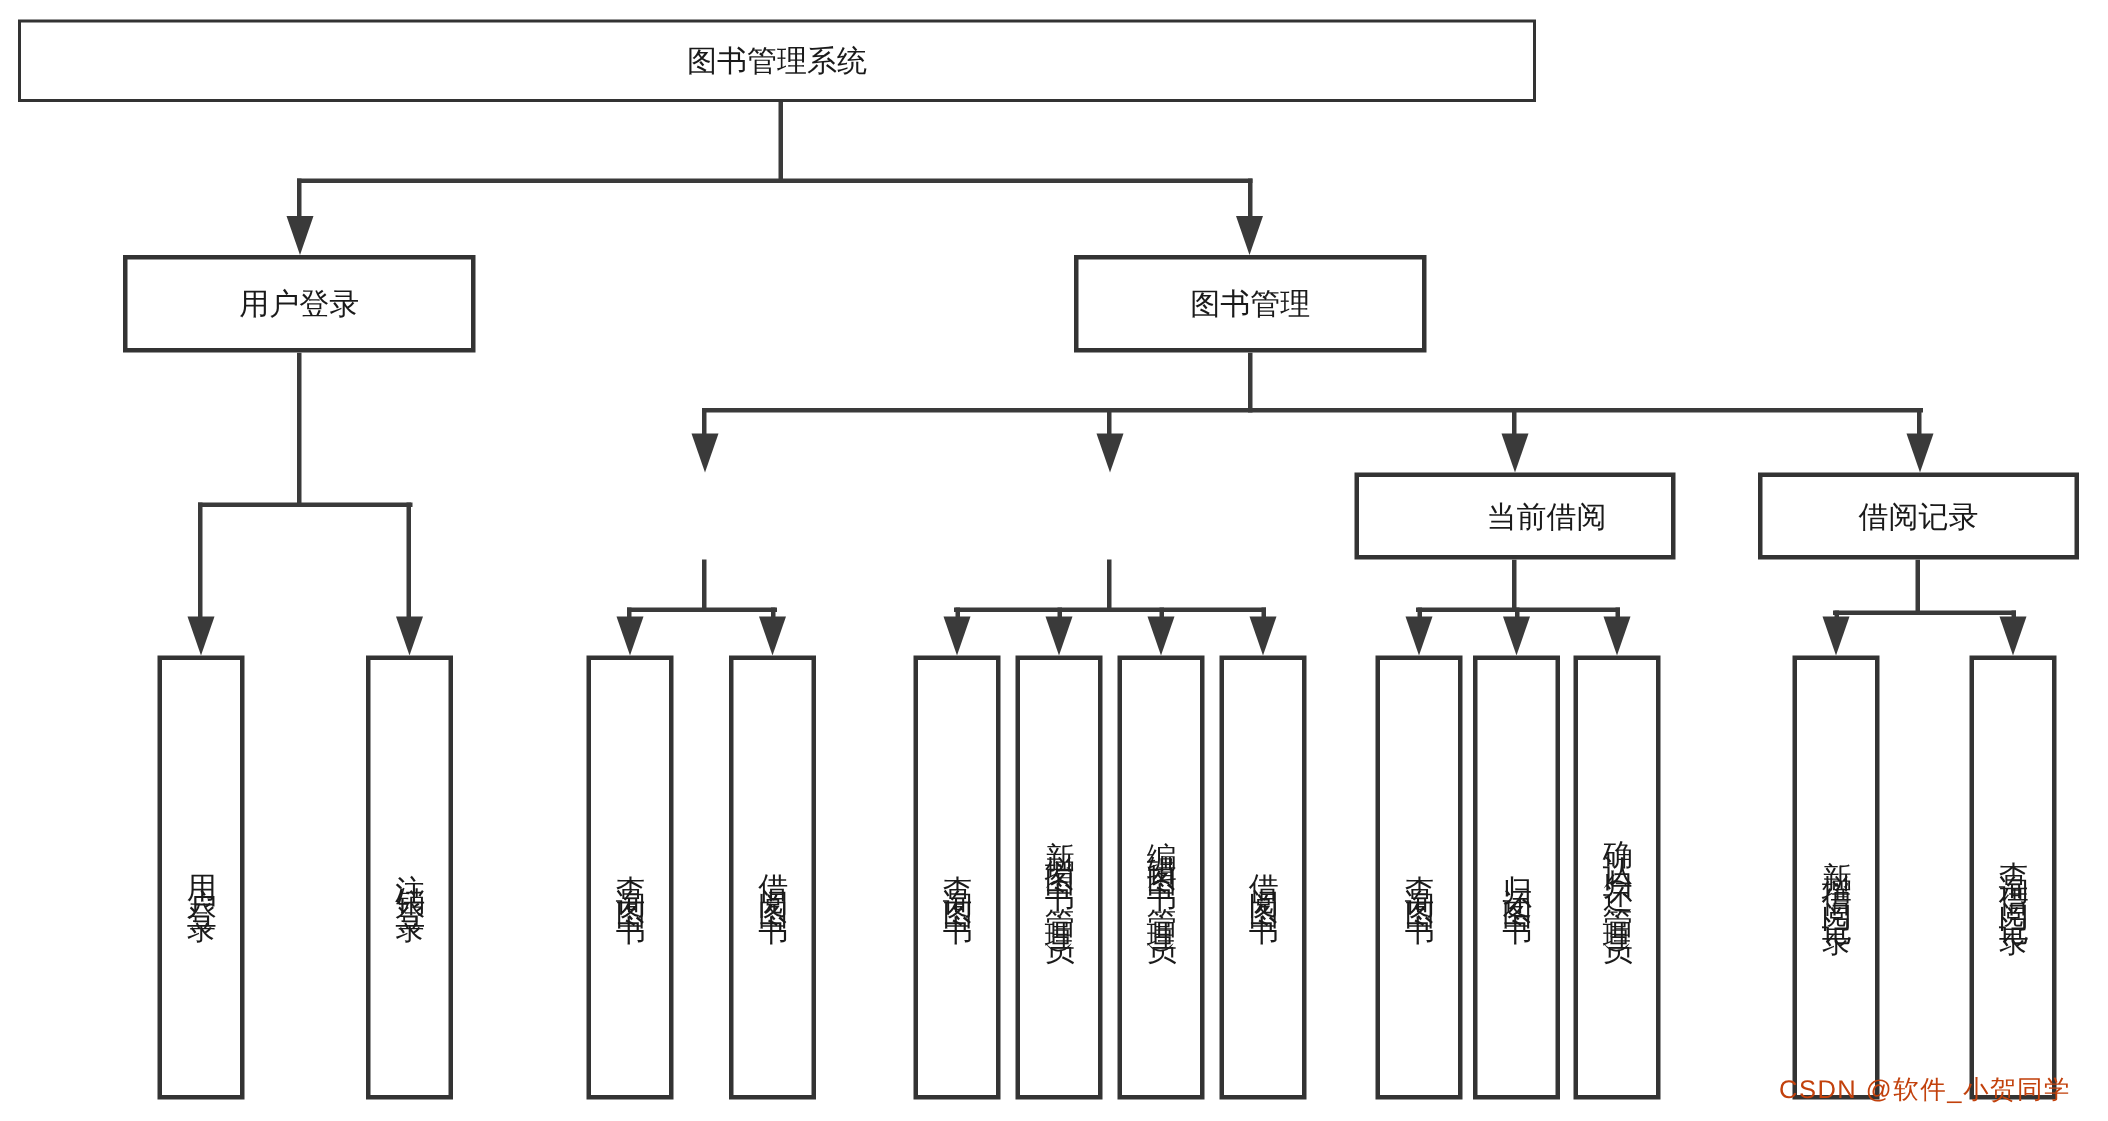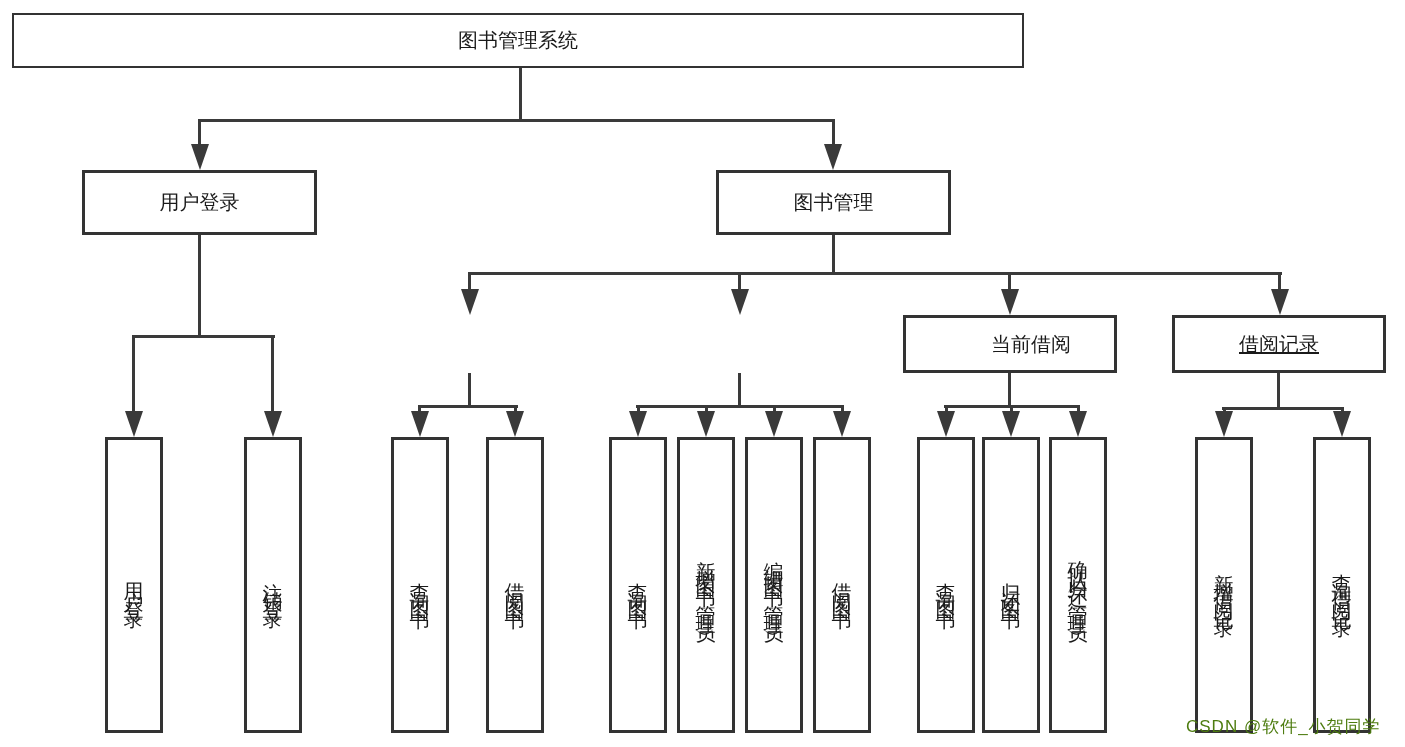--- a/index.html
+++ b/index.html
@@ -41,21 +41,21 @@
     border-left:9px solid transparent;
     border-right:9px solid transparent;
     border-top:26px solid var(--line);
     z-index:1;
   }
   .watermark{
     position:absolute;
     left:1186px;top:715px;
     font-size:17px;
     letter-spacing:1px;
-    color:#4d7c0f;
+    color:#c2410c;
     z-index:5;
     white-space:nowrap;
   }
 </style>
 </head>
 <body>
 
 <div id="canvas">
 
   <div class="box titlebox" style="left:12px;top:13px;width:1012px;height:55px;">图书管理系统</div>
@@ -82,21 +82,21 @@
   <div class="vline" style="left:468px;top:272px;height:22px;"></div>
   <div class="vline" style="left:738px;top:272px;height:22px;"></div>
   <div class="vline" style="left:1008px;top:272px;height:22px;"></div>
   <div class="vline" style="left:1278px;top:272px;height:22px;"></div>
   <div class="arr" style="left:461px;top:289px;"></div>
   <div class="arr" style="left:731px;top:289px;"></div>
   <div class="arr" style="left:1001px;top:289px;"></div>
   <div class="arr" style="left:1271px;top:289px;"></div>
 
   <div class="box" style="left:903px;top:315px;width:214px;height:58px;padding-left:42px;">当前借阅</div>
-  <div class="box" style="left:1172px;top:315px;width:214px;height:58px;text-decoration:underline;">借阅记录</div>
+  <div class="box" style="left:1172px;top:315px;width:214px;height:58px;">借阅记录</div>
 
   <div class="vline" style="left:468px;top:373px;height:35px;"></div>
   <div class="hline" style="left:418px;top:405px;width:100px;"></div>
   <div class="vline" style="left:418px;top:405px;height:10px;"></div>
   <div class="vline" style="left:514px;top:405px;height:10px;"></div>
   <div class="arr" style="left:411px;top:411px;"></div>
   <div class="arr" style="left:506px;top:411px;"></div>
 
   <div class="vline" style="left:738px;top:373px;height:35px;"></div>
   <div class="hline" style="left:636px;top:405px;width:208px;"></div>

